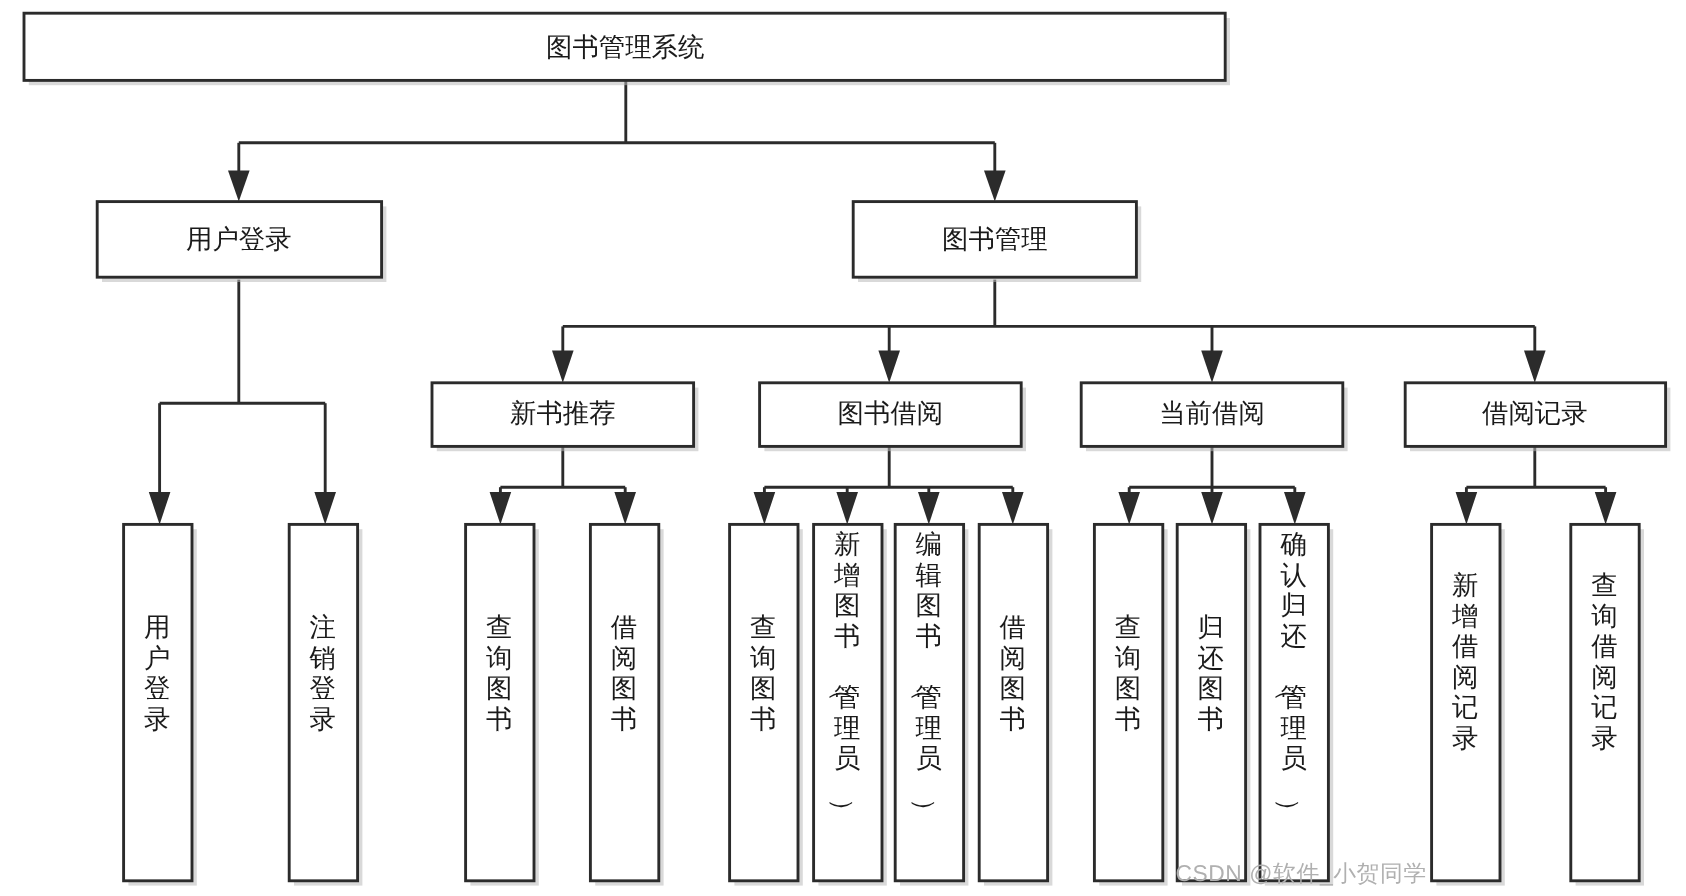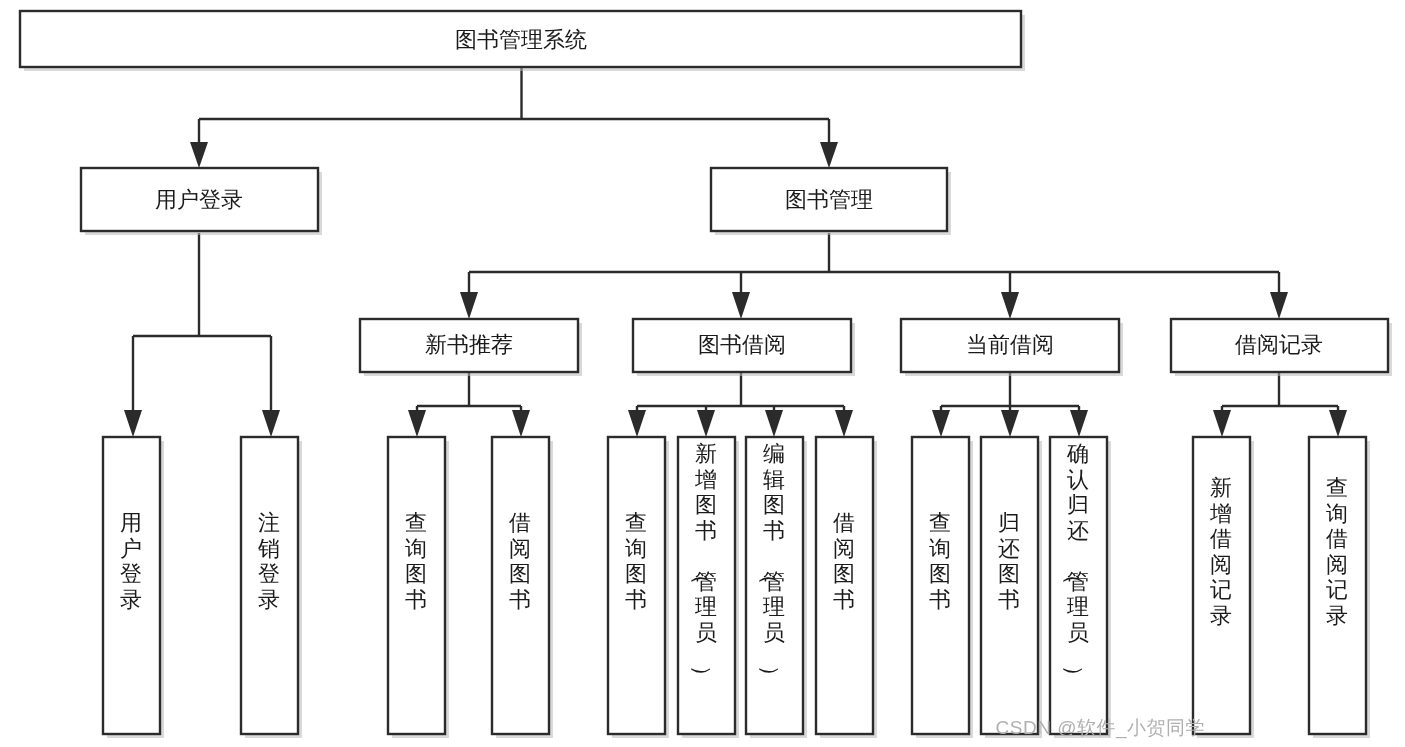--- a/index.html
+++ b/index.html
@@ -11,21 +11,20 @@
     width: 1405px;
     height: 747px;
     font-family: "Liberation Sans", "DejaVu Sans", sans-serif;
     overflow: hidden;
     position: relative;
   }
   #diagram-root {
     position: relative;
     width: 1201px;
     height: 747px;
-    padding-left: 16px;
   }
   svg#tree-svg {
     position: absolute;
     left: 0;
     top: 0;
     width: 1405px;
     height: 747px;
     display: block;
   }
   .node-box {

